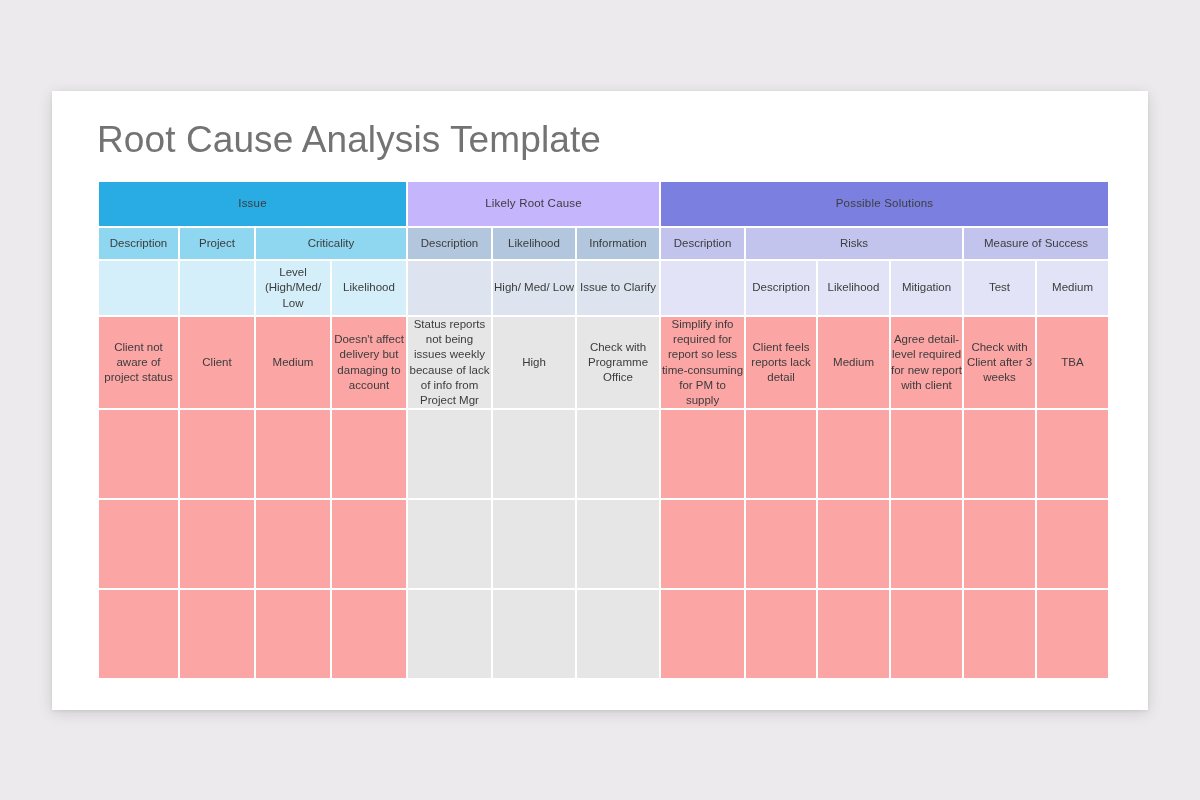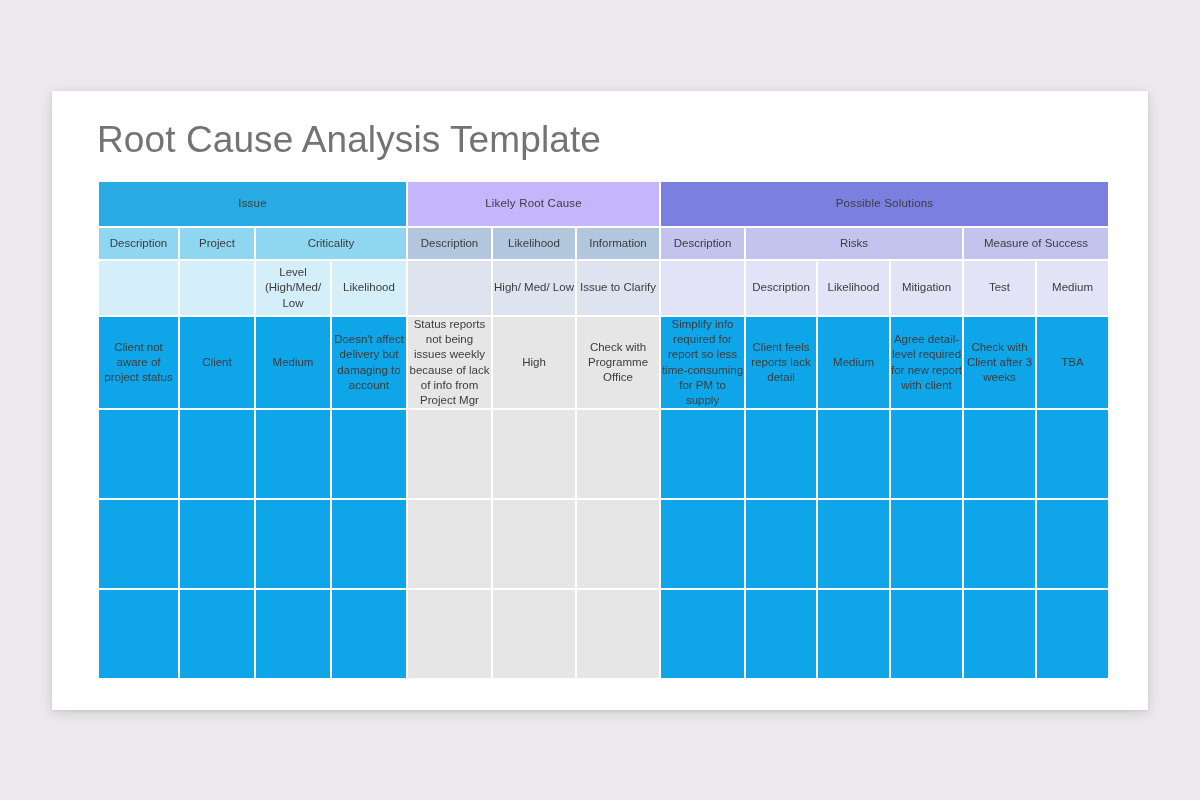--- a/index.html
+++ b/index.html
@@ -88,21 +88,21 @@
     padding: 0 3px;
   }
   .sub2-issue      { background: #d4effa; }
   .sub2-cause      { background: #dde4ef; margin-left: 8px; }
   .sub2-solutions  { background: #e3e3f7; }
 
   
   .body-row td {
     padding: 3px 4px;
   }
-  .cell-a { background: #0ea5e9; margin-top: 29px; }
+  .cell-a { background: #fca5a5; margin-top: 29px; }
   .cell-b { background: #e6e6e6; margin-top: 15px; }
 
   .row-data td { height: 86px; }
   .row-empty td { height: 88px; }
 </style>
 </head>
 <body>
 
 <div id="slide-card">
 

